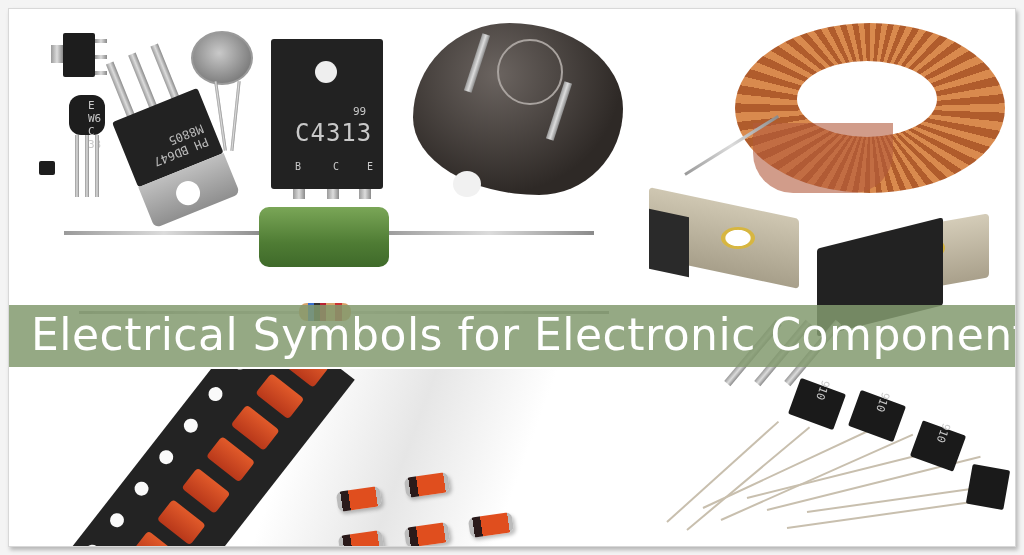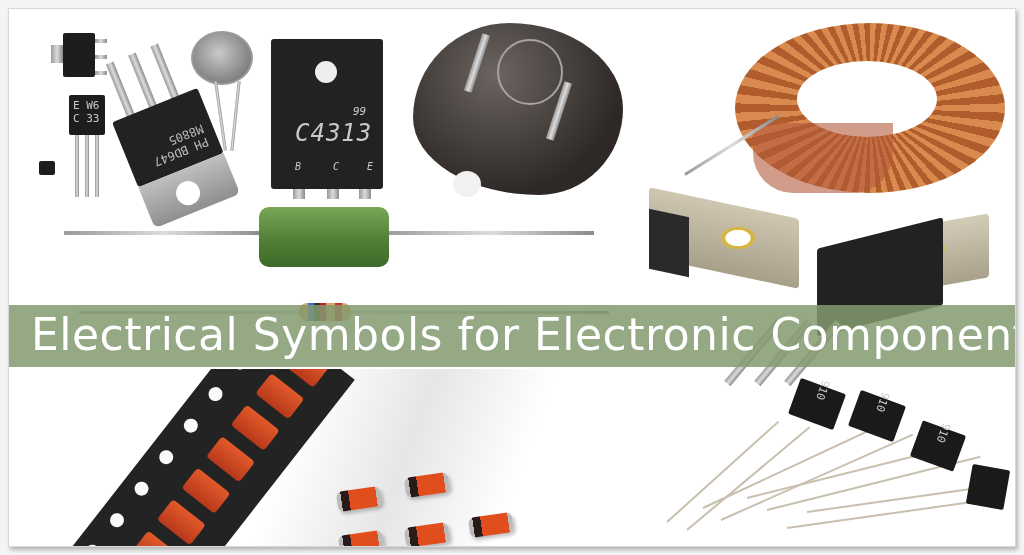--- a/index.html
+++ b/index.html
@@ -29,21 +29,21 @@
 <div class="frame">
 
   <div class="abs" style="left:20px;top:12px;width:400px;height:180px;">
 
     <div class="abs sot" style="left:34px;top:12px;width:32px;height:44px;"></div>
     <div class="abs lead" style="left:66px;top:18px;width:12px;height:4px;"></div>
     <div class="abs lead" style="left:66px;top:34px;width:12px;height:4px;"></div>
     <div class="abs lead" style="left:66px;top:50px;width:12px;height:4px;"></div>
     <div class="abs lead" style="left:22px;top:24px;width:12px;height:18px;"></div>
 
-    <div class="abs sot" style="left:40px;top:74px;width:36px;height:40px;padding:4px 0 0 4px;box-sizing:border-box;">
+    <div class="abs sot" style="left:40px;top:74px;width:36px;height:40px;padding:4px 0 0 19px;box-sizing:border-box;border-radius:12px;">
       <div class="chiptxt" style="font-size:11px;line-height:13px;">E W6</div>
       <div class="chiptxt" style="font-size:11px;line-height:13px;">C 33</div>
     </div>
     <div class="abs lead" style="left:46px;top:114px;width:4px;height:62px;"></div>
     <div class="abs lead" style="left:56px;top:114px;width:4px;height:62px;"></div>
     <div class="abs lead" style="left:66px;top:114px;width:4px;height:62px;"></div>
 
     <div class="abs sot" style="left:10px;top:140px;width:16px;height:14px;"></div>
 
     <div class="abs" style="left:90px;top:20px;width:130px;height:170px;transform:rotate(-22deg);transform-origin:50% 60%;">
@@ -54,21 +54,21 @@
         <div class="chiptxt" style="font-size:12px;color:#bbb;">PH BD647 M8805</div>
       </div>
       <div class="abs tab" style="left:6px;top:126px;width:92px;height:44px;border-radius:0 0 6px 6px;"></div>
       <div class="abs" style="left:38px;top:138px;width:24px;height:24px;background:#fff;border-radius:50%;"></div>
     </div>
 
     <div class="abs" style="left:162px;top:10px;width:58px;height:50px;border-radius:50%;background:radial-gradient(ellipse at 45% 40%,#c9c9c9,#7c7c7c 75%);border:2px solid #9a9a9a;"></div>
     <div class="abs lead" style="left:190px;top:60px;width:3px;height:70px;transform:rotate(-8deg);"></div>
     <div class="abs lead" style="left:205px;top:60px;width:3px;height:70px;transform:rotate(6deg);"></div>
 
-    <div class="abs to220" style="left:242px;top:18px;width:112px;height:150px;font-style:italic;">
+    <div class="abs to220" style="left:242px;top:18px;width:112px;height:150px;">
       <div class="abs" style="left:44px;top:22px;width:22px;height:22px;border-radius:50%;background:#eee;"></div>
       <div class="abs chiptxt" style="left:82px;top:66px;font-size:11px;">99</div>
       <div class="abs chiptxt" style="left:24px;top:80px;font-size:24px;letter-spacing:1px;">C4313</div>
       <div class="abs chiptxt" style="left:24px;top:122px;font-size:10px;">B</div>
       <div class="abs chiptxt" style="left:62px;top:122px;font-size:10px;">C</div>
       <div class="abs chiptxt" style="left:96px;top:122px;font-size:10px;">E</div>
     </div>
     <div class="abs lead" style="left:264px;top:168px;width:12px;height:10px;"></div>
     <div class="abs lead" style="left:298px;top:168px;width:12px;height:10px;"></div>
     <div class="abs lead" style="left:330px;top:168px;width:12px;height:10px;"></div>

